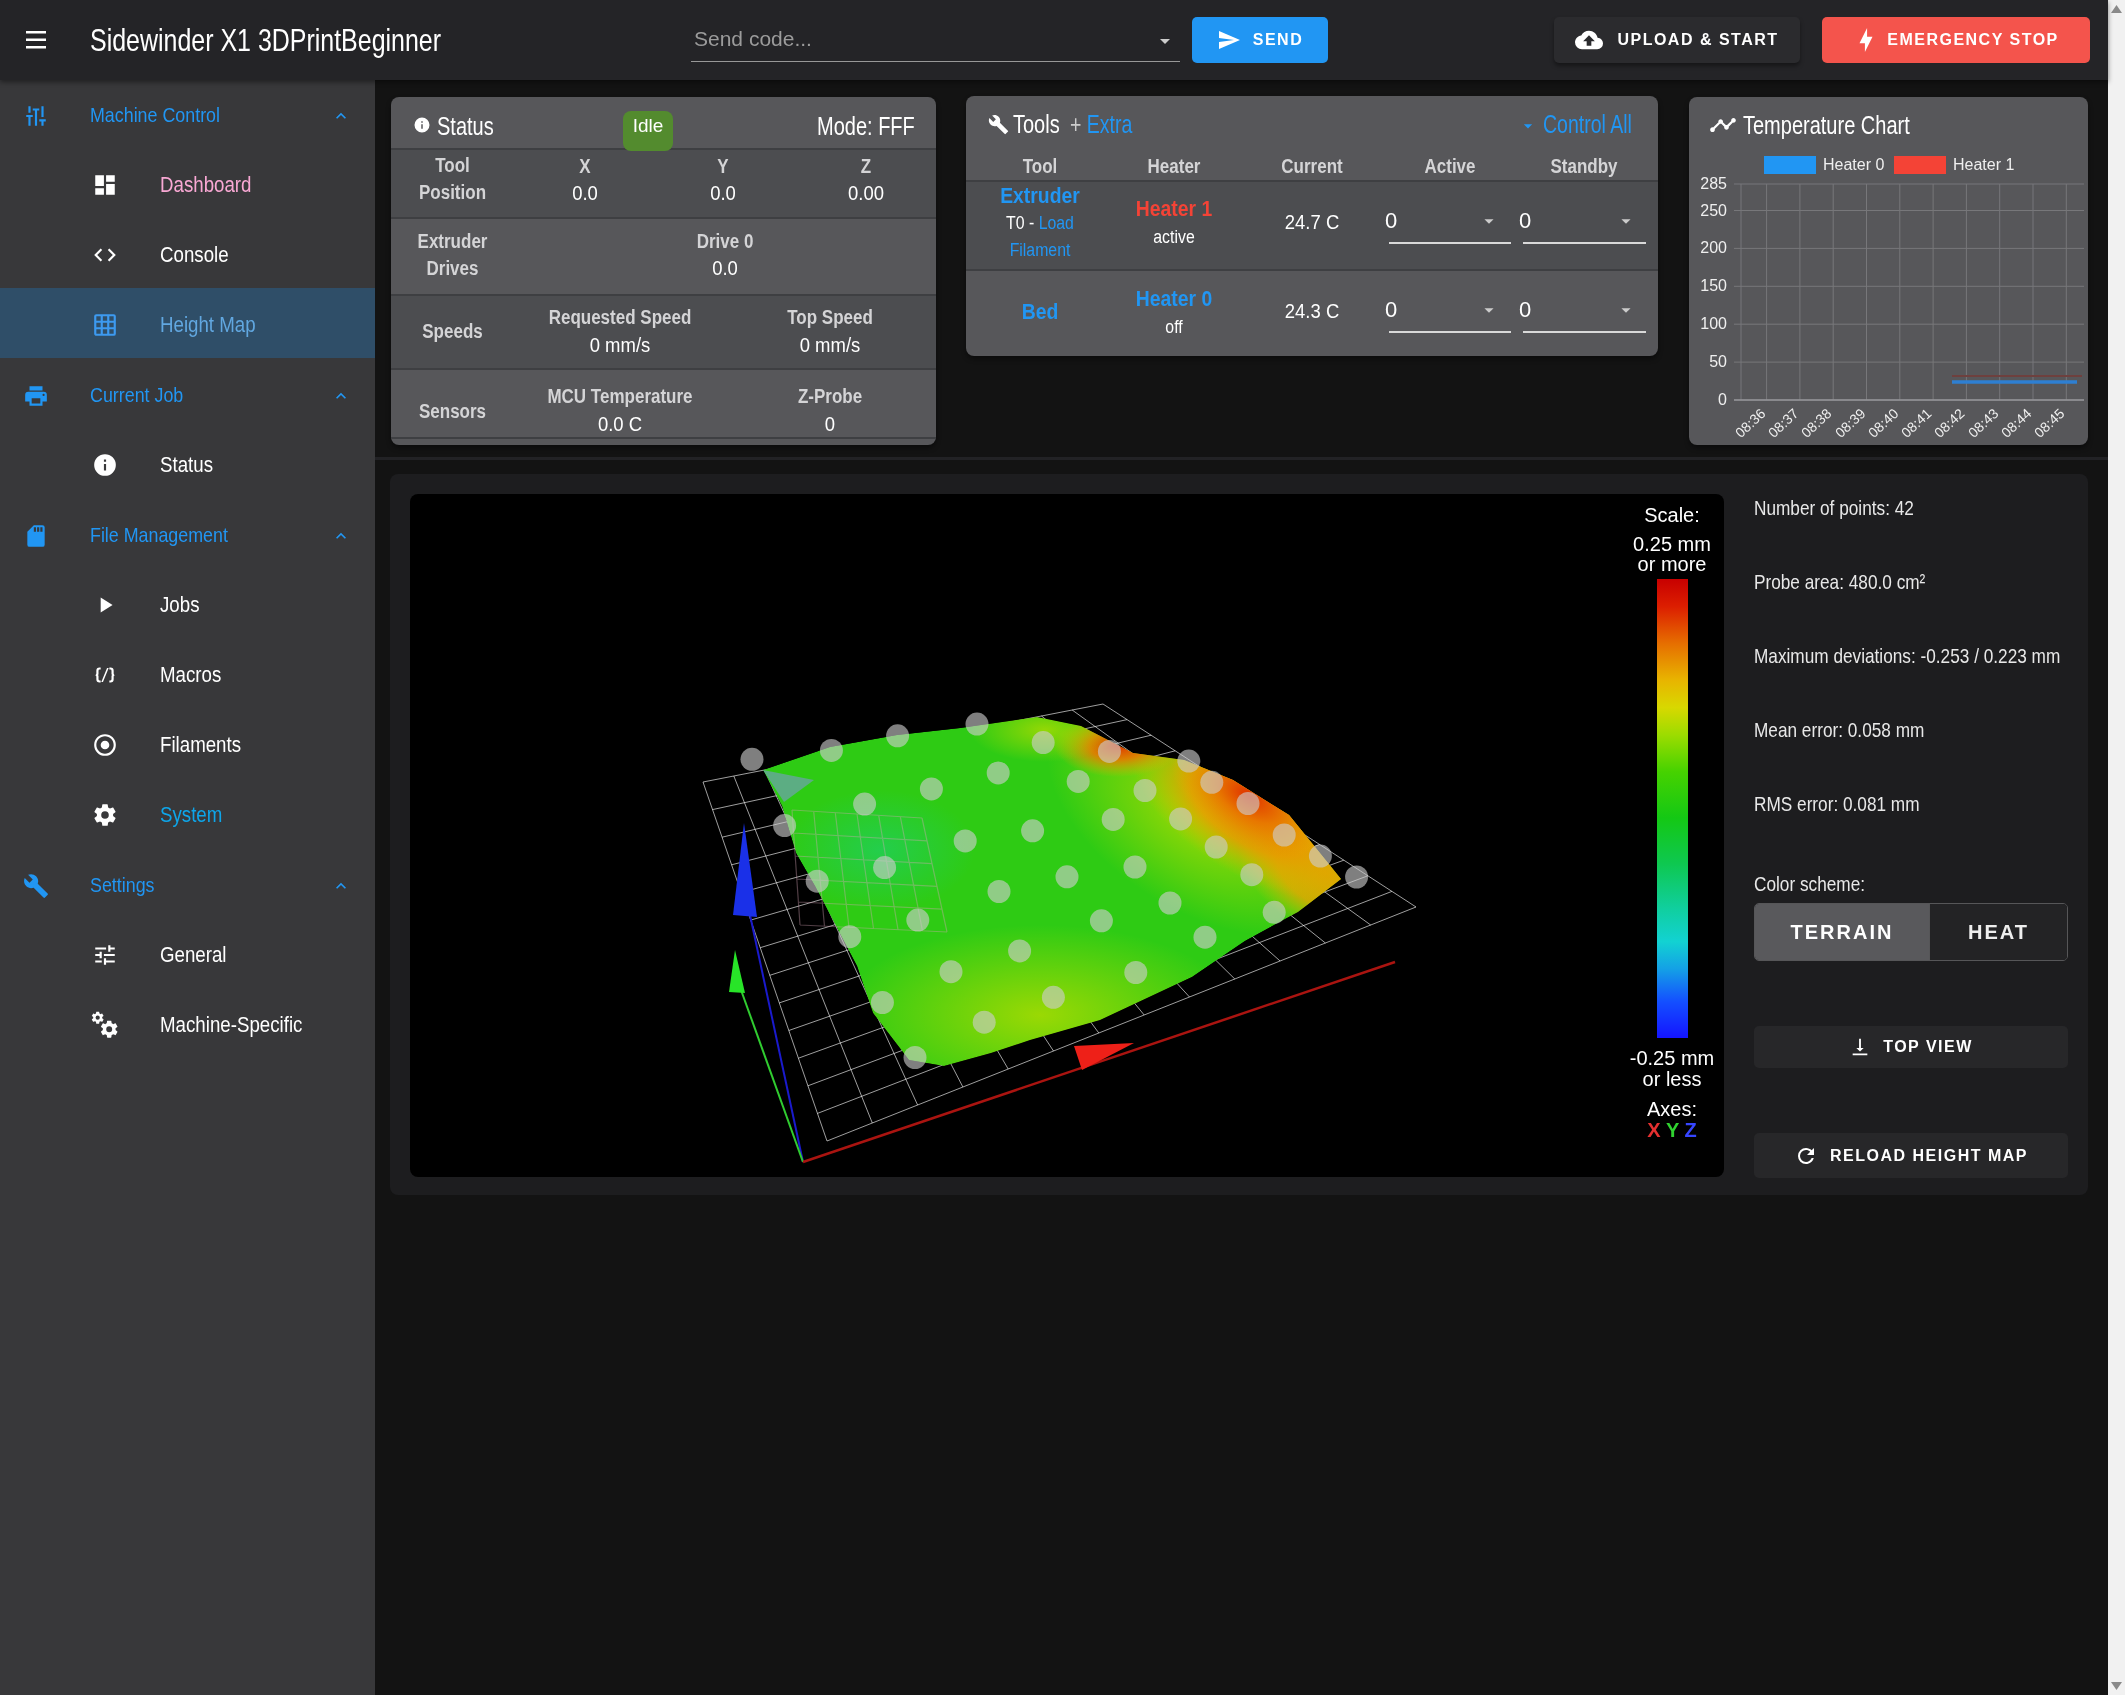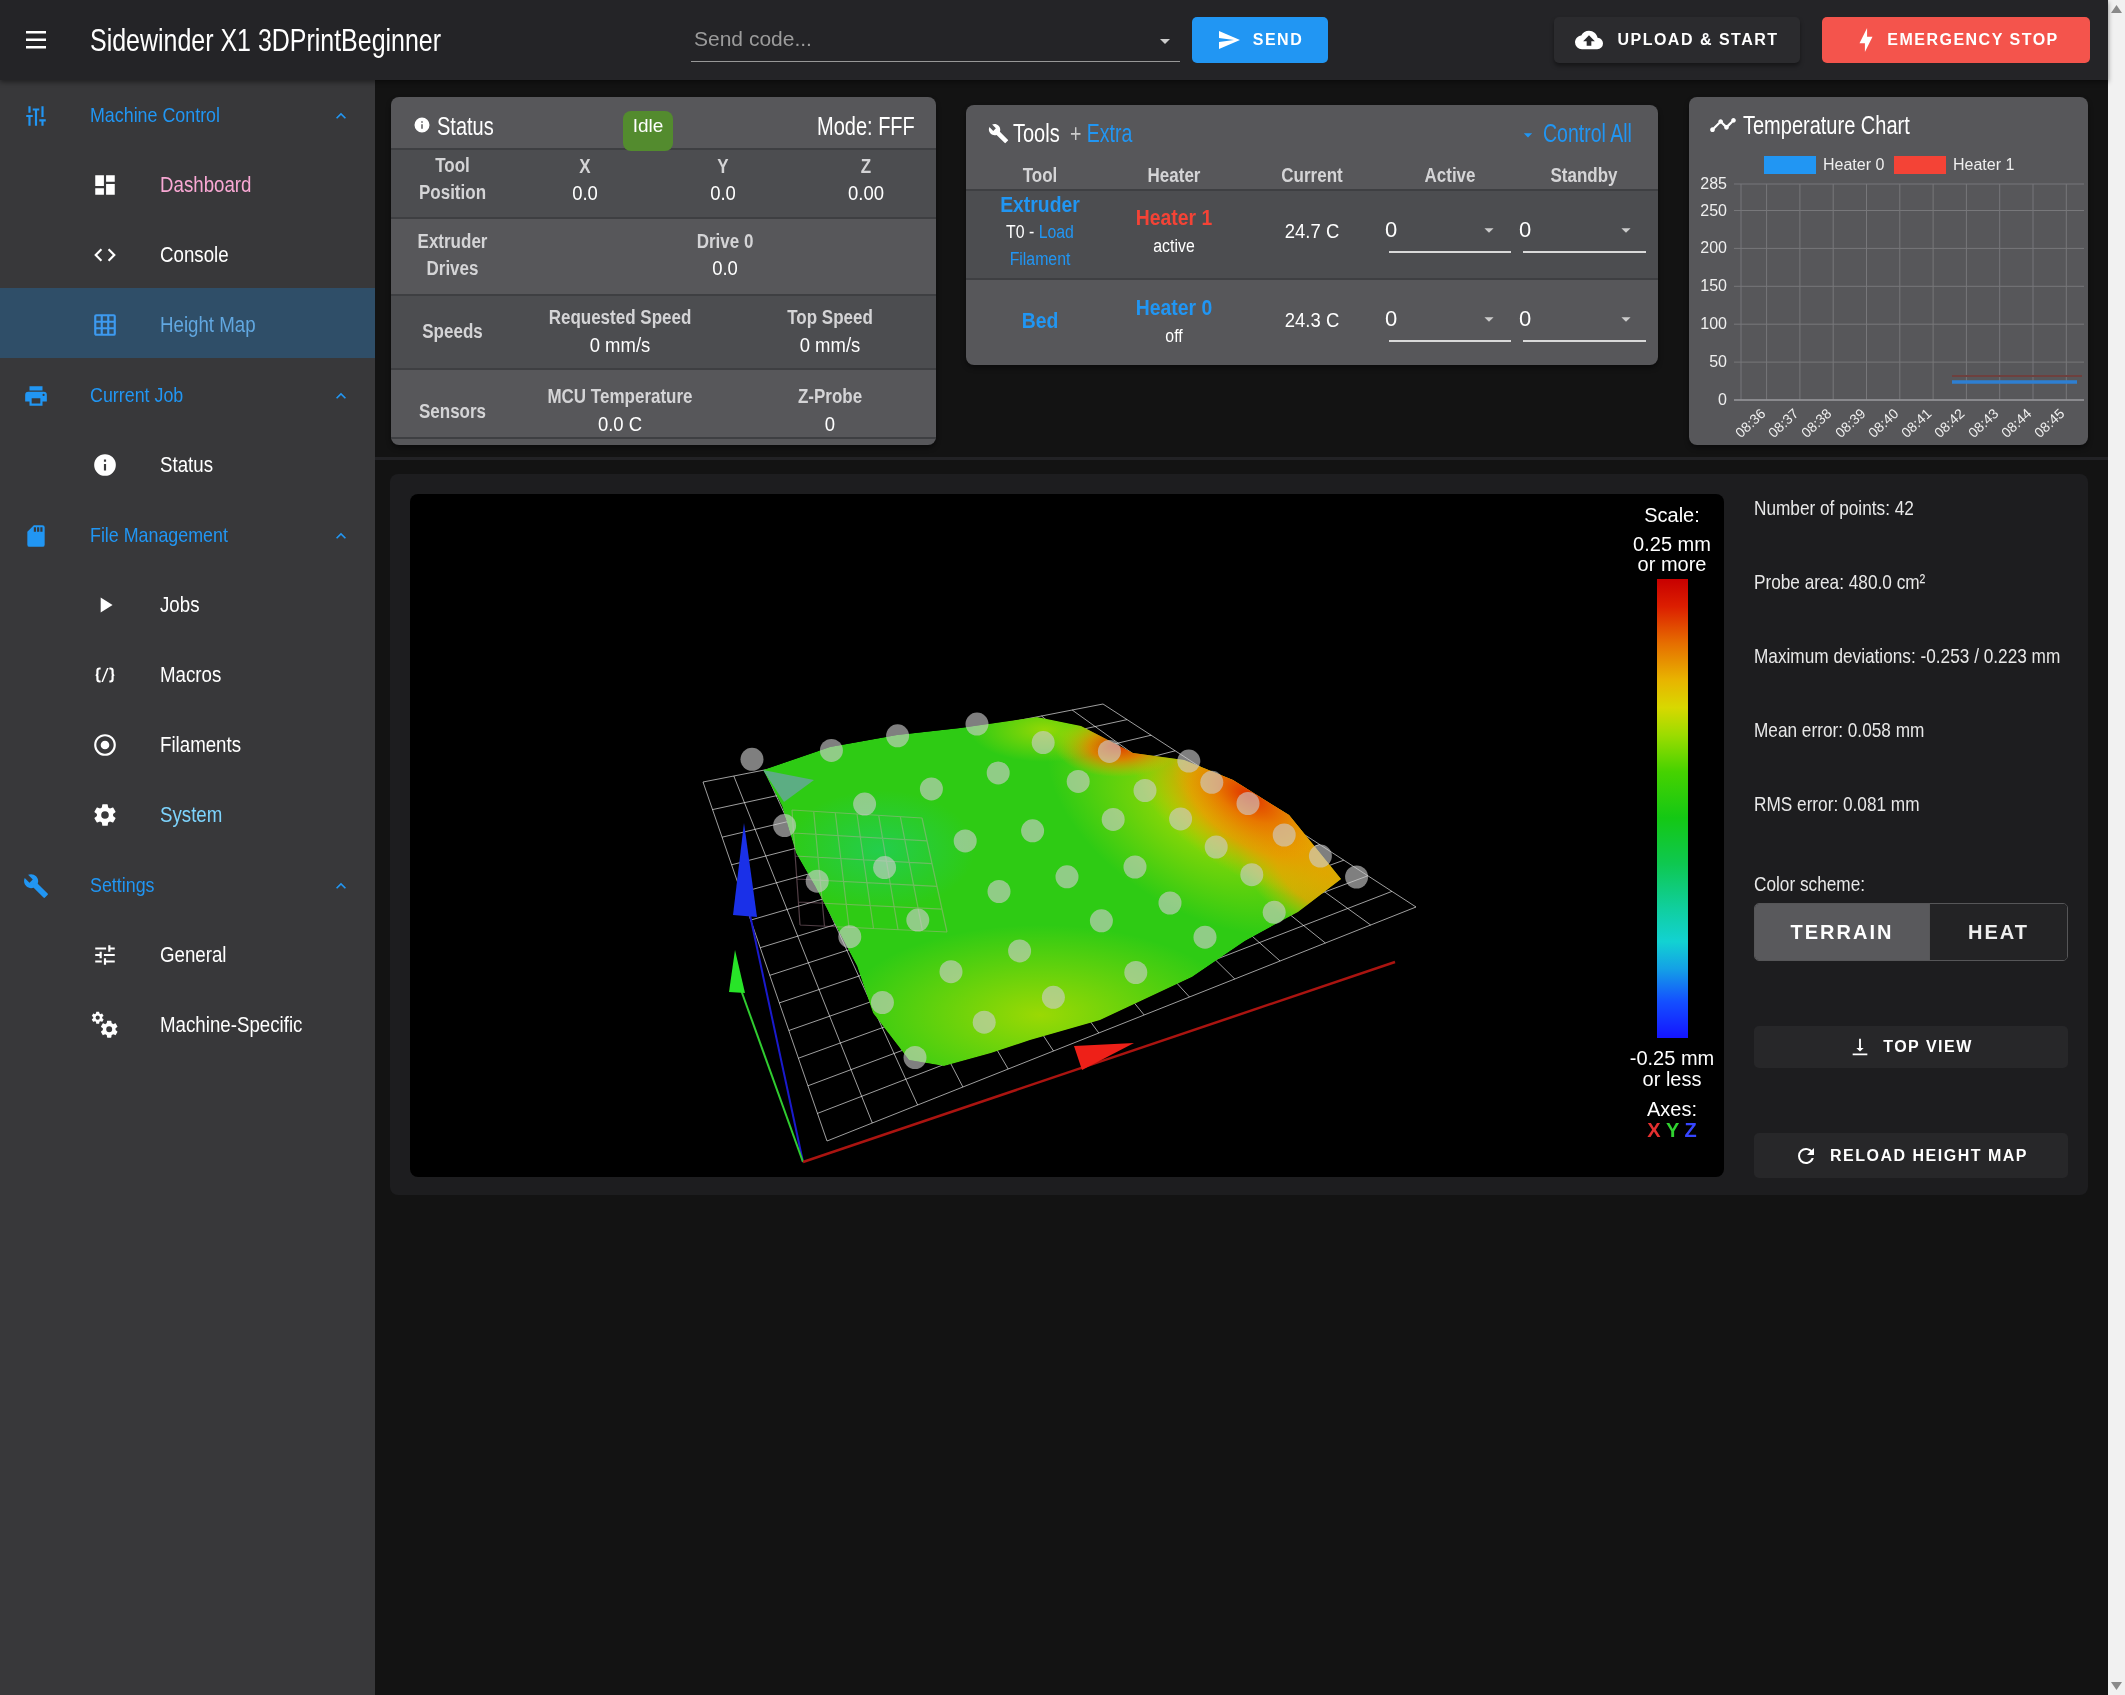--- a/index.html
+++ b/index.html
@@ -121,21 +121,21 @@
     </div>
     <svg class="abs" style="left:92px;top:582px" width="26" height="26" viewBox="0 0 24 24">
       <path fill="#fff" d="M7,5A3,3 0 0,0 4,8V10.5C4,11.3 3.3,12 2.5,12C3.3,12 4,12.7 4,13.5V16A3,3 0 0,0 7,19H8V17H7A1,1 0 0,1 6,16V13C6,12.4 5.7,12 5.2,11.97C5.7,12 6,11.6 6,11V8A1,1 0 0,1 7,7H8V5H7M17,5A3,3 0 0,1 20,8V10.5C20,11.3 20.7,12 21.5,12C20.7,12 20,12.7 20,13.5V16A3,3 0 0,1 17,19H16V17H17A1,1 0 0,0 18,16V13C18,12.4 18.3,12 18.8,11.97C18.3,12 18,11.6 18,11V8A1,1 0 0,0 17,7H16V5H17M13.9,5.5L8.6,18.5H10.1L15.4,5.5H13.9Z"></path>
     </svg>
     <div class="navitem" style="top:630px;color:#fff">
       <span class="t">Filaments</span>
     </div>
     <svg class="abs" style="left:92px;top:652px" width="26" height="26" viewBox="0 0 24 24">
       <path fill="#fff" d="M12,2A10,10 0 0,0 2,12A10,10 0 0,0 12,22A10,10 0 0,0 22,12A10,10 0 0,0 12,2M12,20C7.59,20 4,16.41 4,12C4,7.59 7.59,4 12,4C16.41,4 20,7.59 20,12C20,16.41 16.41,20 12,20M12,8A4,4 0 0,0 8,12A4,4 0 0,0 12,16A4,4 0 0,0 16,12A4,4 0 0,0 12,8Z"></path>
     </svg>
-    <div class="navitem" style="top:700px;color:#7dd3fc">
+    <div class="navitem" style="top:700px;color:#0ea5e9">
       <span class="t">System</span>
     </div>
     <svg class="abs" style="left:92px;top:722px" width="26" height="26" viewBox="0 0 24 24">
       <path fill="#fff" d="M12,15.5A3.5,3.5 0 0,1 8.5,12A3.5,3.5 0 0,1 12,8.5A3.5,3.5 0 0,1 15.5,12A3.5,3.5 0 0,1 12,15.5M19.43,12.97C19.47,12.65 19.5,12.33 19.5,12C19.5,11.67 19.47,11.34 19.43,11L21.54,9.37C21.73,9.22 21.78,8.95 21.66,8.73L19.66,5.27C19.54,5.05 19.27,4.96 19.05,5.05L16.56,6.05C16.04,5.66 15.5,5.32 14.87,5.07L14.5,2.42C14.46,2.18 14.25,2 14,2H10C9.75,2 9.54,2.18 9.5,2.42L9.13,5.07C8.5,5.32 7.96,5.66 7.44,6.05L4.95,5.05C4.73,4.96 4.46,5.05 4.34,5.27L2.34,8.73C2.21,8.95 2.27,9.22 2.46,9.37L4.57,11C4.53,11.34 4.5,11.67 4.5,12C4.5,12.33 4.53,12.65 4.57,12.97L2.46,14.63C2.27,14.78 2.21,15.05 2.34,15.27L4.34,18.73C4.46,18.95 4.73,19.03 4.95,18.95L7.44,17.94C7.96,18.34 8.5,18.68 9.13,18.93L9.5,21.58C9.54,21.82 9.75,22 10,22H14C14.25,22 14.46,21.82 14.5,21.58L14.87,18.93C15.5,18.67 16.04,18.34 16.56,17.94L19.05,18.95C19.27,19.03 19.54,18.95 19.66,18.73L21.66,15.27C21.78,15.05 21.73,14.78 21.54,14.63L19.43,12.97Z"></path>
     </svg>
     <div class="navitem" style="top:840px;color:#fff">
       <span class="t">General</span>
     </div>
     <svg class="abs" style="left:92px;top:862px" width="26" height="26" viewBox="0 0 24 24">
       <path fill="#fff" d="M3,17V19H9V17H3M3,5V7H13V5H3M13,21V19H21V17H13V15H11V21H13M7,9V11H3V13H7V15H9V9H7M21,13V11H11V13H21M15,9H17V7H21V5H17V3H15V9Z"></path>
@@ -180,21 +180,21 @@
     <div class="hrow" style="left:129px;top:207px;width:200px;">Requested Speed</div>
     <div class="val" style="left:129px;top:236px;width:200px;">0 mm/s</div>
     <div class="hrow" style="left:339px;top:207px;width:200px;">Top Speed</div>
     <div class="val" style="left:339px;top:236px;width:200px;">0 mm/s</div>
     <div class="hrow" style="left:14px;top:301px;width:95px;">Sensors</div>
     <div class="hrow" style="left:129px;top:286px;width:200px;">MCU Temperature</div>
     <div class="val" style="left:129px;top:315px;width:200px;">0.0 C</div>
     <div class="hrow" style="left:339px;top:286px;width:200px;">Z-Probe</div>
     <div class="val" style="left:339px;top:315px;width:200px;">0</div>
   </div>
-<div class="panel" style="left:966px;top:105px;width:692px;height:260px;">
+<div class="panel" style="left:966px;top:96px;width:692px;height:260px;">
     <div class="rowdark" style="top:84px;width:692px;height:89px;"></div>
     <div class="sep" style="top:84px;width:692px;"></div>
     <div class="sep" style="top:173px;width:692px;"></div>
     <svg class="abs" style="left:22px;top:18px" width="21" height="21" viewBox="0 0 24 24">
       <path fill="#fff" d="M22.7,19L13.6,9.9C14.5,7.6 14,4.9 12.1,3C10.1,1 7.1,0.6 4.7,1.7L9,6L6,9L1.6,4.7C0.4,7.1 0.9,10.1 2.9,12.1C4.8,14 7.5,14.5 9.8,13.6L18.9,22.7C19.3,23.1 19.9,23.1 20.3,22.7L22.6,20.4C23.1,20 23.1,19.3 22.7,19Z"></path>
     </svg>
     <div class="ptitle" style="left:47px;top:14px;">Tools</div>
     <div class="abs" style="left:104px;top:14px;font-size:25px;white-space:nowrap;transform:scaleX(0.78);transform-origin:0 50%;color:#ccc;">+ <span style="color:#2196f3">Extra</span></div>
     <svg class="abs" style="left:552px;top:20px" width="20" height="20" viewBox="0 0 24 24">
       <path fill="#2196f3" d="M7,10L12,15L17,10H7Z"></path>

